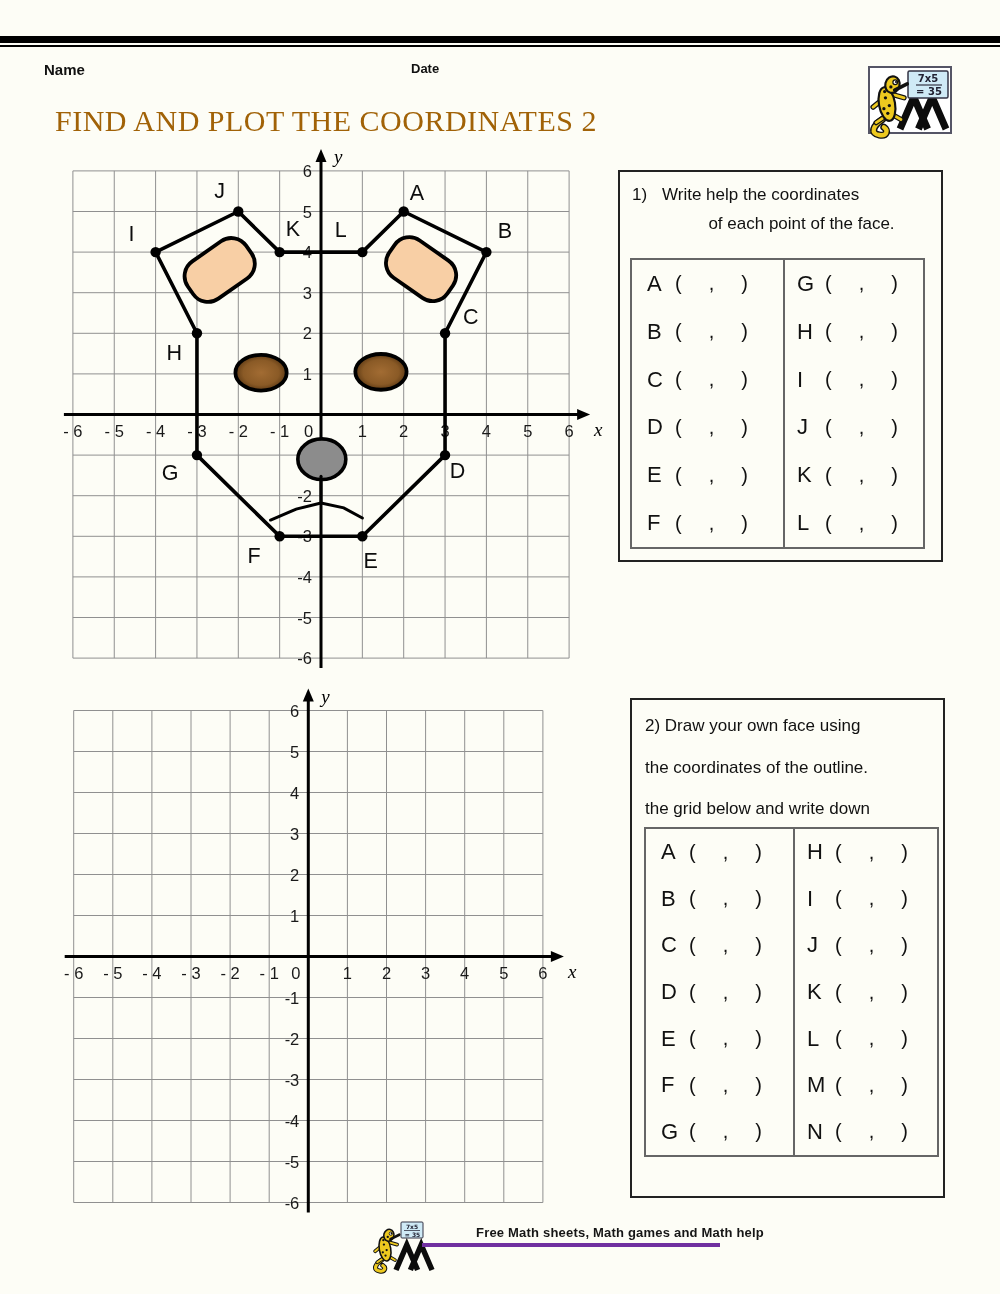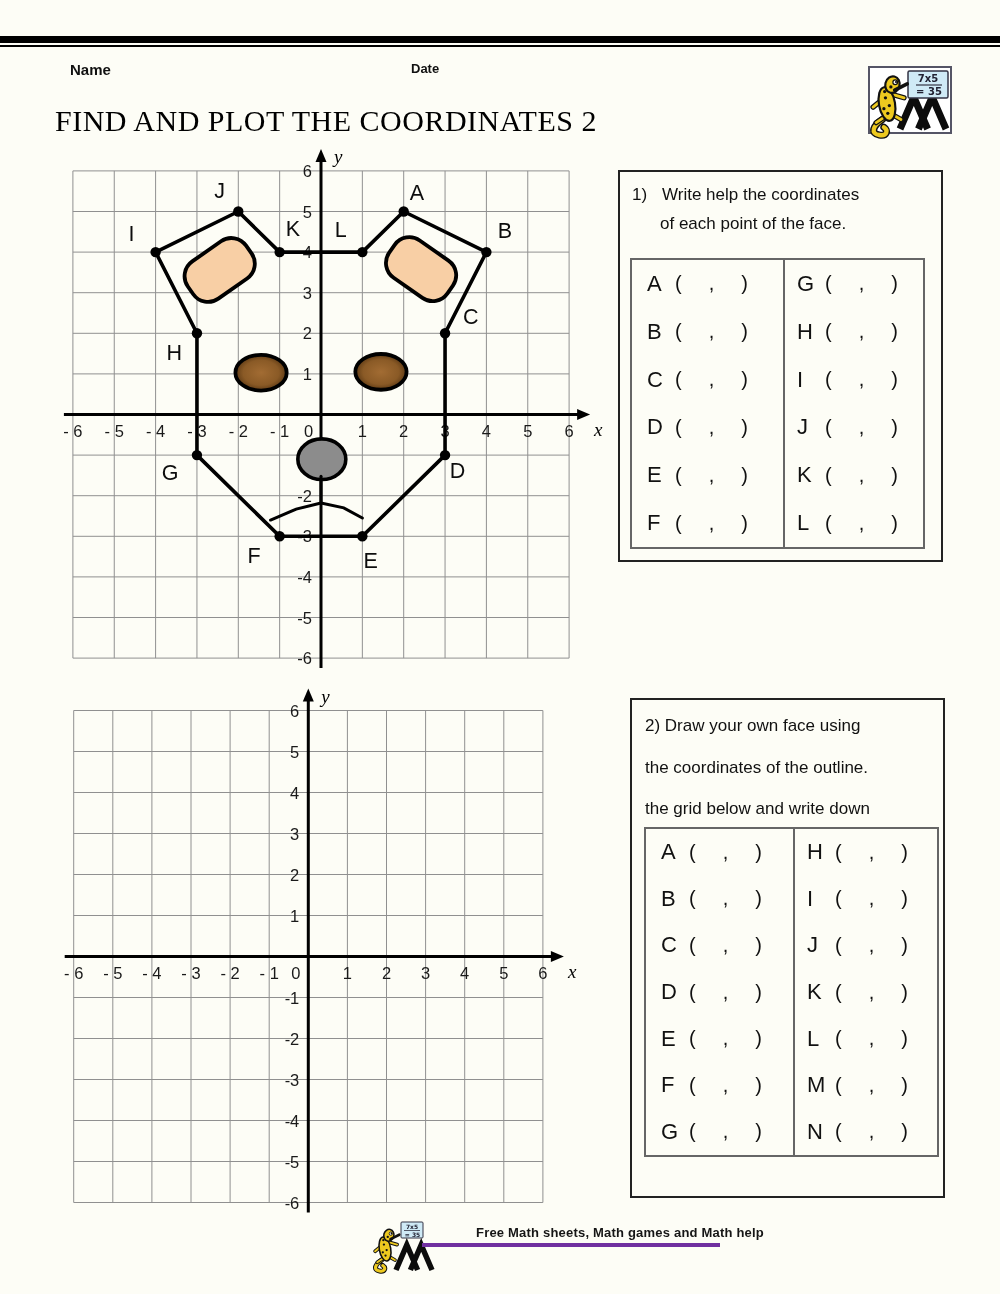--- a/index.html
+++ b/index.html
@@ -4,38 +4,38 @@
 <style>
   html,body{margin:0;padding:0;}
   body{
     width:1000px;height:1294px;position:relative;overflow:hidden;
     background:#fdfdf6;
     font-family:"Liberation Sans",sans-serif;
   }
   .abs{position:absolute;box-sizing:border-box;}
   #top-rule1{left:0;top:36px;width:1000px;height:7px;background:#000;}
   #top-rule2{left:0;top:45px;width:1000px;height:2px;background:#000;}
-  #name-label{left:70px;top:61px;font-size:15px;font-weight:600;color:#111;}
+  #name-label{left:44px;top:61px;font-size:15px;font-weight:600;color:#111;}
   #date-label{left:411px;top:61px;font-size:13px;font-weight:600;color:#111;}
   #page-title{
     left:55px;top:104px;margin:0;font-family:"Liberation Serif",serif;
     font-weight:400;font-size:30px;letter-spacing:0.5px;color:#3a6ea5;white-space:nowrap;
   }
   #corner-logo{left:868px;top:66px;width:84px;height:68px;border:2px solid #556;background:#fff;}
   svg{position:absolute;overflow:visible;}
   #grid1-svg{left:40px;top:138px;}
   #grid2-svg{left:40px;top:676px;}
 
   .qbox{border:2px solid #222;background:transparent;}
   #box1{left:618px;top:170px;width:325px;height:392px;}
   #box2{left:630px;top:698px;width:315px;height:500px;}
   .qtext{color:#111;font-size:17px;}
   #box1 .qline1{margin:13px 14px 0 12px;display:flex;}
   #box1 .qnum{width:30px;flex:0 0 30px;}
-  #box1 .qline2{margin:9px 14px 0 40px;}
+  #box1 .qline2{margin:9px 14px 0 56px;text-align:center;}
   #box2 .qline{margin:0 16px 0 13px;line-height:41.5px;}
   #box2 .qline:first-child{margin-top:5px;}
 
   .coord-table{position:absolute;border:2px solid #666;display:flex;}
   #box1-table{left:10px;top:86px;width:291px;height:287px;}
   #box2-table{left:12px;top:127px;width:291px;height:326px;}
   .coord-col{display:flex;flex-direction:column;height:100%;}
   .coord-col.left{width:151px;flex:0 0 151px;}
   .coord-col.right{flex:1;border-left:2px solid #666;}
   #box2-table .coord-col.left{width:147px;flex:0 0 147px;}
@@ -99,21 +99,21 @@
           <circle cx="1.5" cy="1" r="1.05" fill="#111"></circle>
           <circle cx="-2" cy="3" r="1.05" fill="#111"></circle>
           <circle cx="0.5" cy="6" r="1.05" fill="#111"></circle>
           <circle cx="2.5" cy="-11" r="1.05" fill="#111"></circle>
           <circle cx="-1.5" cy="-8" r="1.05" fill="#111"></circle>
         </g>
       </g>
   </svg>
 </div>
 
-<h1 id="page-title" class="abs" style="color: #000000;">FIND AND PLOT THE COORDINATES 2</h1>
+<h1 id="page-title" class="abs" style="color: #a16207;">FIND AND PLOT THE COORDINATES 2</h1>
 
 <svg id="grid1-svg" width="570" height="545" viewBox="40 138 570 545">
     <g stroke="#909090" stroke-width="1">
       <line x1="72.89999999999998" y1="658.1" x2="72.89999999999998" y2="170.89999999999998"></line>
       <line x1="72.89999999999998" y1="658.1" x2="569.1" y2="658.1"></line>
       <line x1="114.25" y1="658.1" x2="114.25" y2="170.89999999999998"></line>
       <line x1="72.89999999999998" y1="617.5" x2="569.1" y2="617.5"></line>
       <line x1="155.6" y1="658.1" x2="155.6" y2="170.89999999999998"></line>
       <line x1="72.89999999999998" y1="576.9" x2="569.1" y2="576.9"></line>
       <line x1="196.95" y1="658.1" x2="196.95" y2="170.89999999999998"></line>

